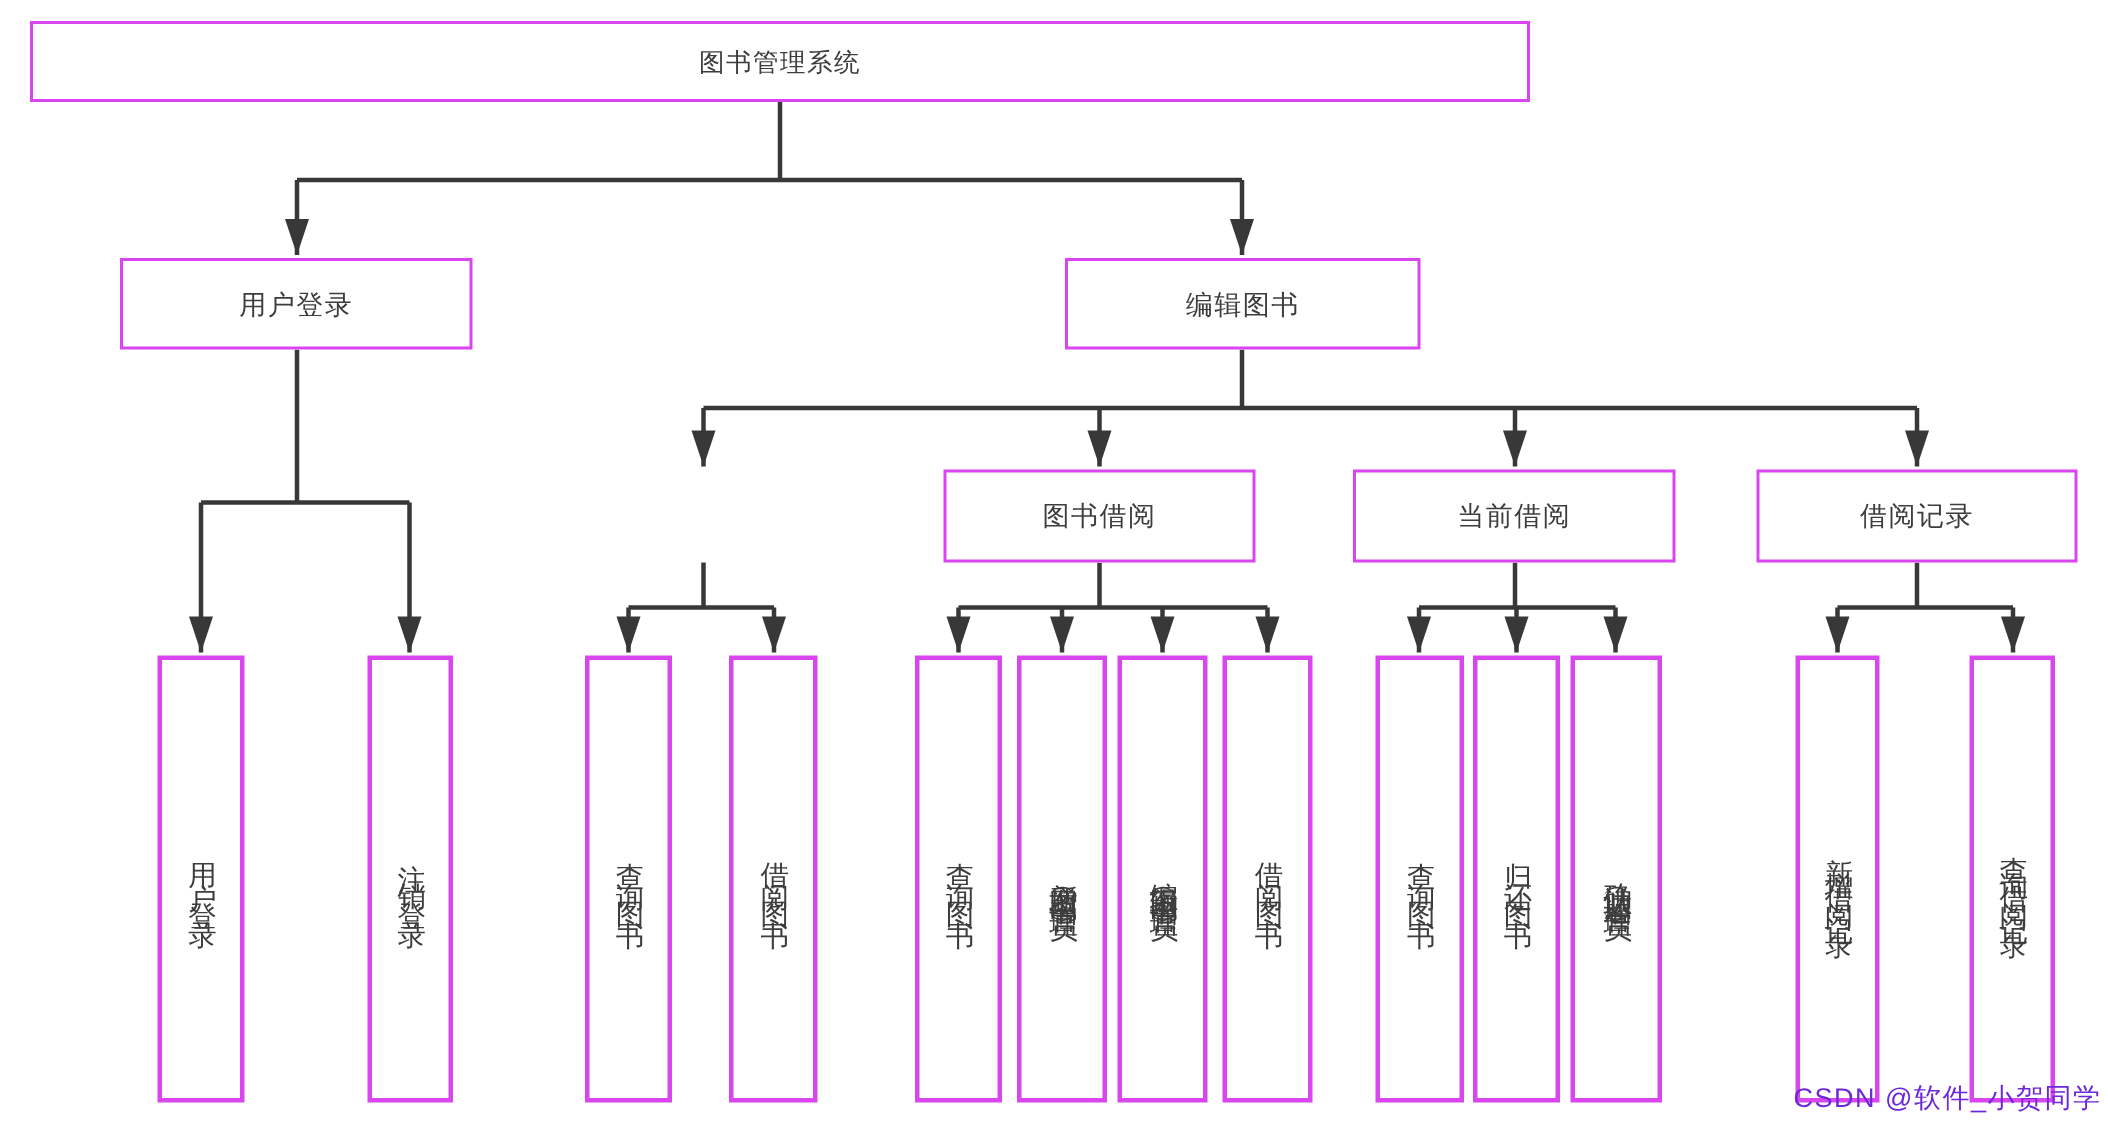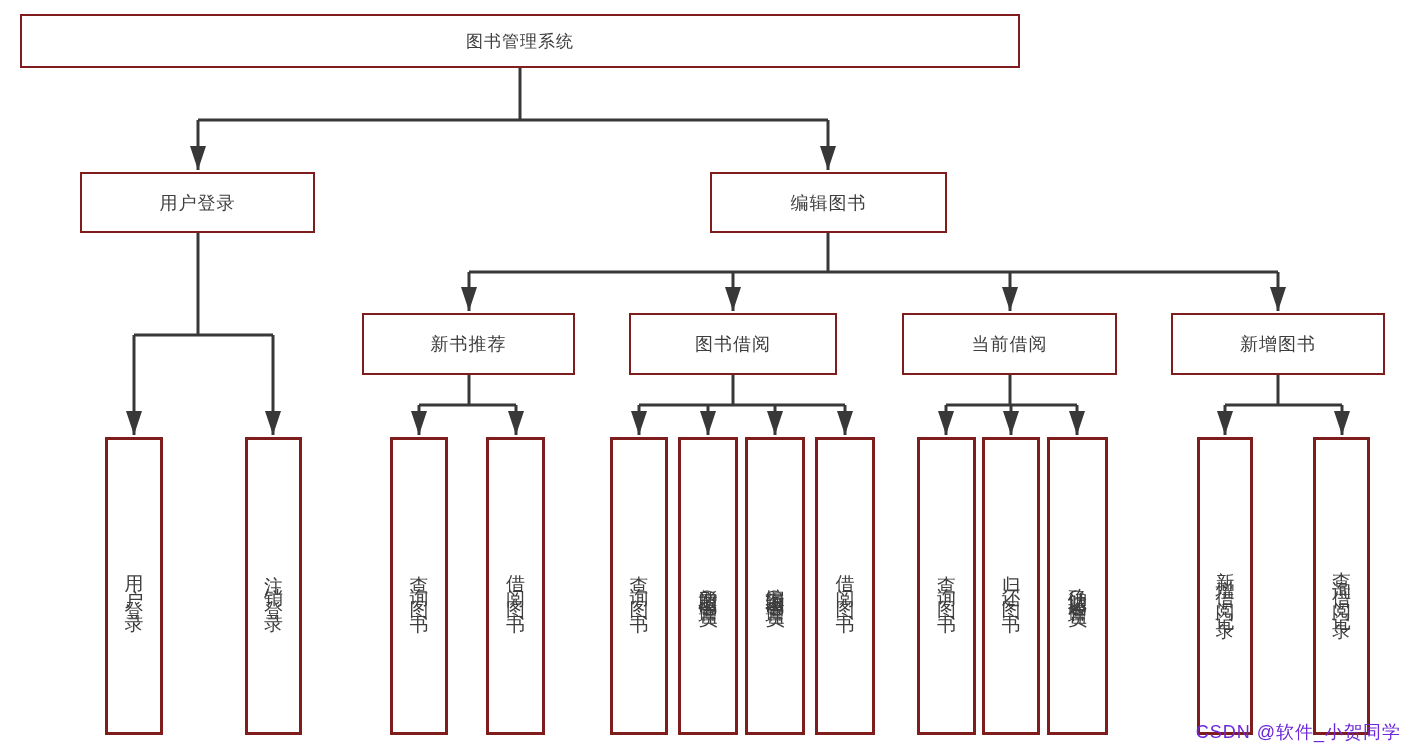--- a/index.html
+++ b/index.html
@@ -9,21 +9,21 @@
     background:#ffffff;
     font-family:"Liberation Sans","DejaVu Sans",sans-serif;
     color:#3d3d3d;
     overflow:hidden;
   }
   svg.connectors{position:absolute;left:0;top:0;width:1405px;height:747px;}
   .box{
     position:absolute;
     box-sizing:border-box;
     background:#ffffff;
-    border:2px solid #7f1d1d;
+    border:2px solid #d946ef;
     display:flex;align-items:center;justify-content:center;
     text-align:center;
   }
   .hbox{font-size:18px;letter-spacing:1px;}
   .rootbox{font-size:17px;letter-spacing:1px;}
   .leaf{
     border-width:3px;
     font-size:19px;
   }
   .leaf span{
@@ -103,31 +103,28 @@
     <span>图书管理系统</span>
   </div>
 
   <div class="box hbox" style="left:80px;top:172px;width:235px;height:61px">
     <span>用户登录</span>
   </div>
   <div class="box hbox" style="left:710px;top:172px;width:237px;height:61px">
     <span>编辑图书</span>
   </div>
 
-  <div class="box hbox" style="left:362px;top:313px;width:213px;height:62px">
-    <span>新书推荐</span>
-  </div>
   <div class="box hbox" style="left:902px;top:313px;width:215px;height:62px">
     <span>当前借阅</span>
   </div>
   <div class="box hbox" style="left:629px;top:313px;width:208px;height:62px">
     <span>图书借阅</span>
   </div>
   <div class="box hbox" style="left:1171px;top:313px;width:214px;height:62px">
-    <span>新增图书</span>
+    <span>借阅记录</span>
   </div>
 
   <div class="box leaf ls-wide" style="left:105px;top:437px;width:58px;height:298px">
     <span>用户登录</span>
   </div>
   <div class="box leaf ls-wide" style="left:245px;top:437px;width:57px;height:298px">
     <span>注销登录</span>
   </div>
 
   <div class="box leaf ls-wide" style="left:390px;top:437px;width:58px;height:298px">

